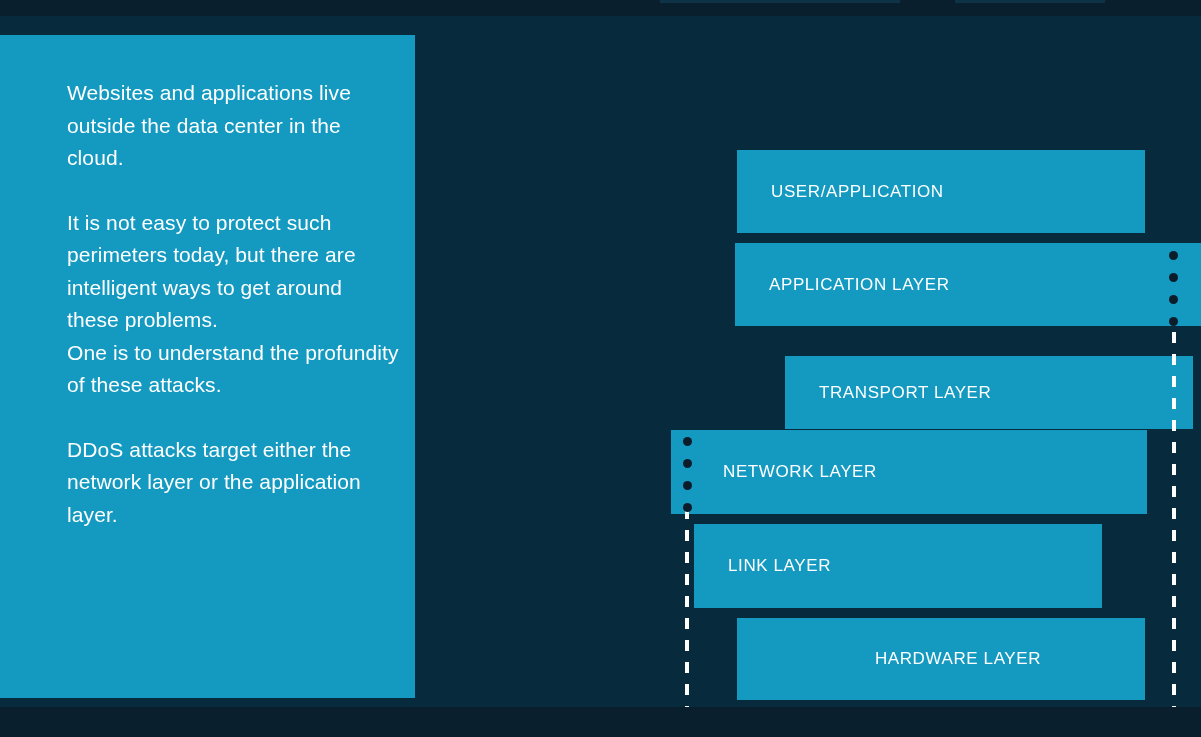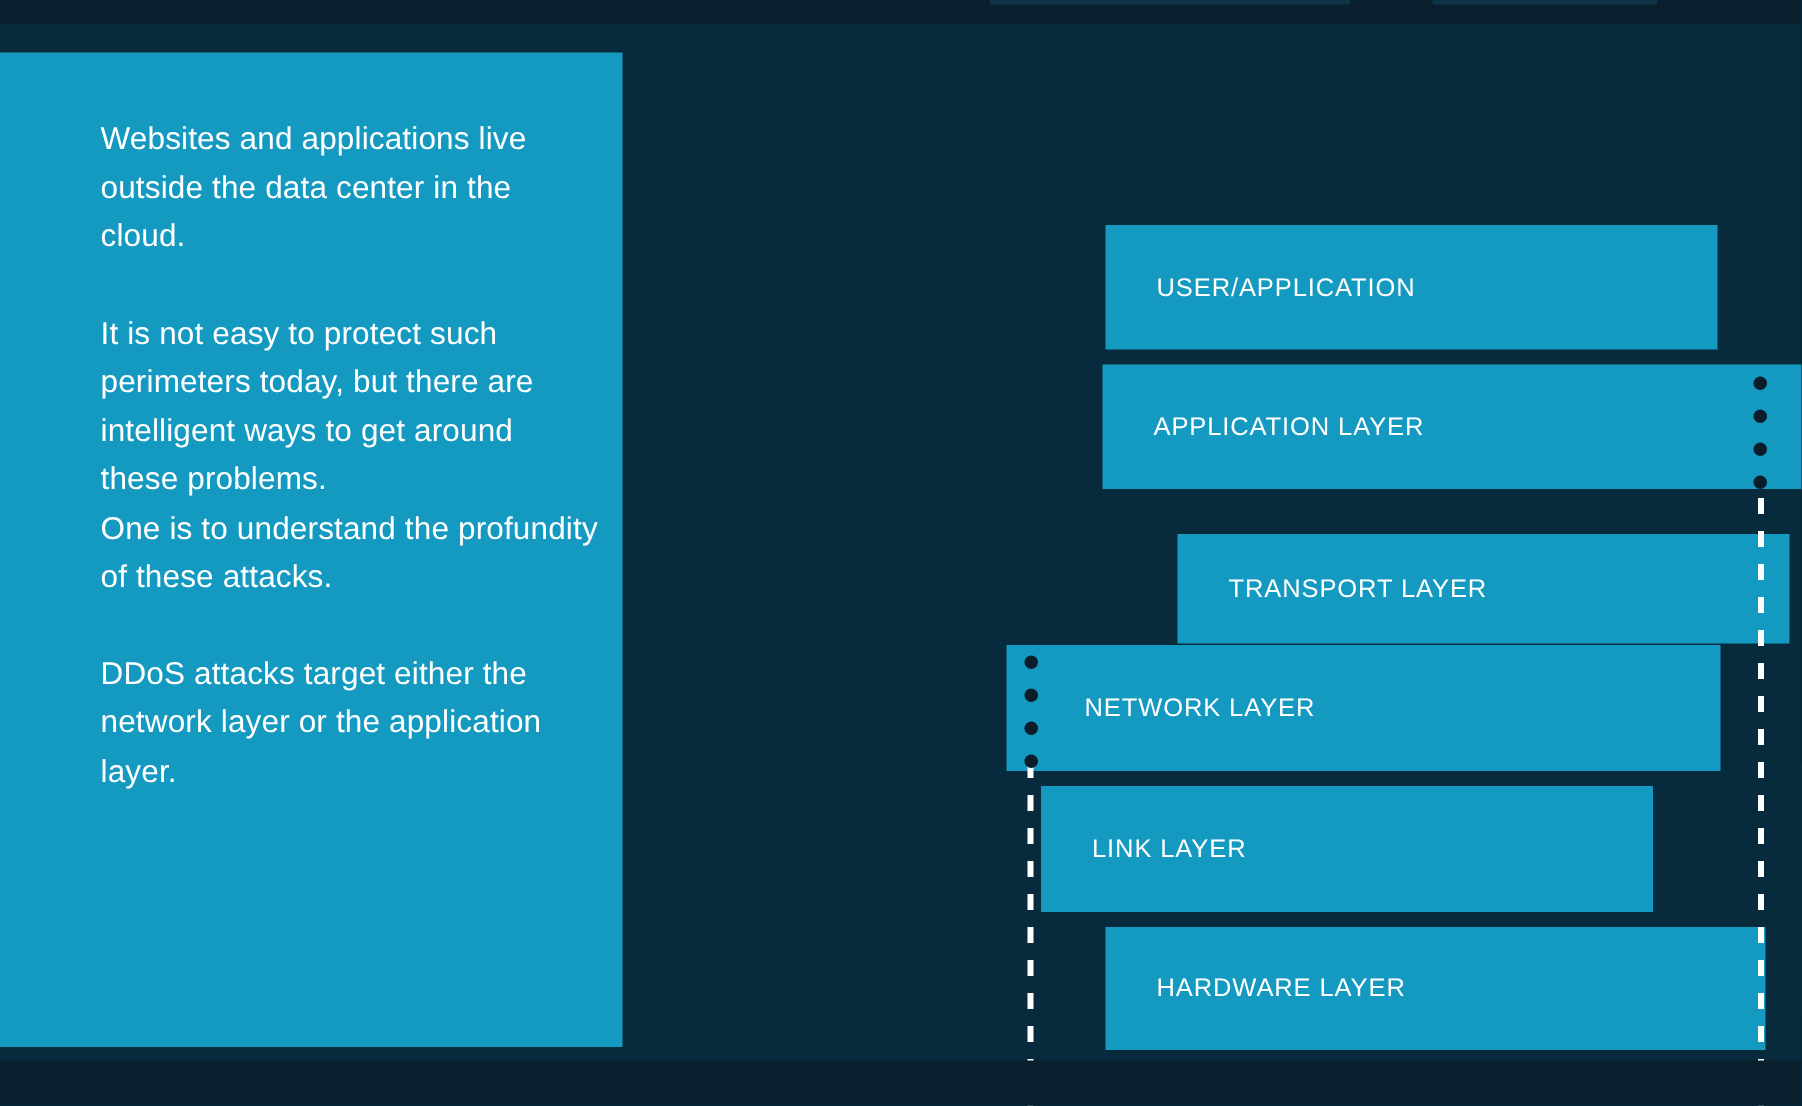--- a/index.html
+++ b/index.html
@@ -80,21 +80,21 @@
     padding-left: 34px;
     font-size: 17px;
     letter-spacing: 0.6px;
   }
 
   .box-user      { left: 737px; top: 150px;  width: 408px; height: 83px; }
   .box-app       { left: 735px; top: 243px;  width: 512px; height: 83px; text-align: right; }
   .box-transport { left: 737px; top: 356px;  width: 408px; height: 73px; margin-left: 48px; }
   .box-network   { left: 671px; top: 430px;  width: 476px; height: 84px; padding-left: 52px; }
   .box-link      { left: 694px; top: 524px;  width: 408px; height: 84px; }
-  .box-hardware  { left: 737px; top: 618px;  width: 440px; height: 82px; }
+  .box-hardware  { left: 737px; top: 618px;  width: 408px; height: 82px; justify-content: center; }
 
   
   .dash-line {
     position: absolute;
     width: 4px;
     background-image: linear-gradient(to bottom, #ffffff 0px, #ffffff 11px, rgba(0,0,0,0) 11px, rgba(0,0,0,0) 22px);
     background-size: 4px 22px;
   }
   .dash-right {
     left: 1172px;

